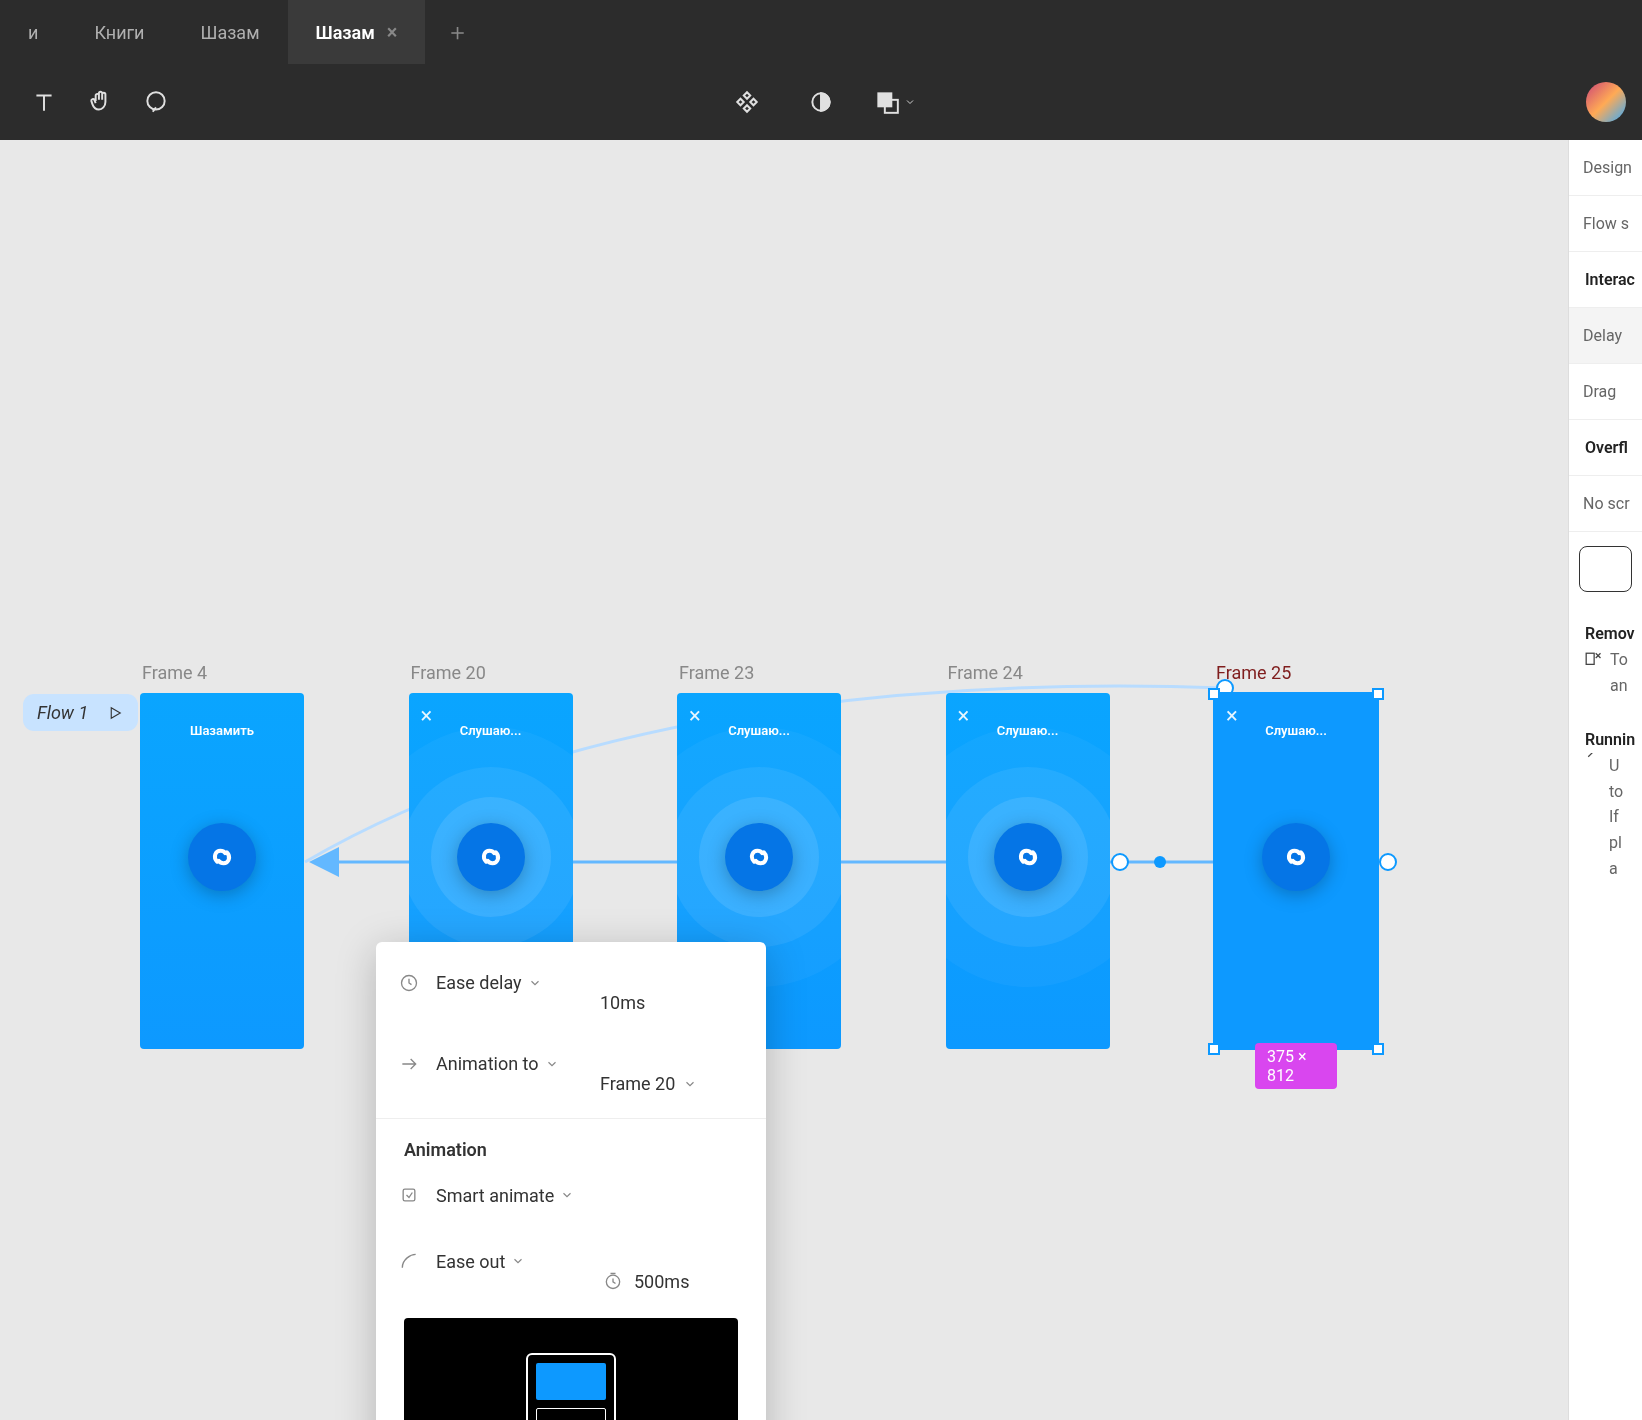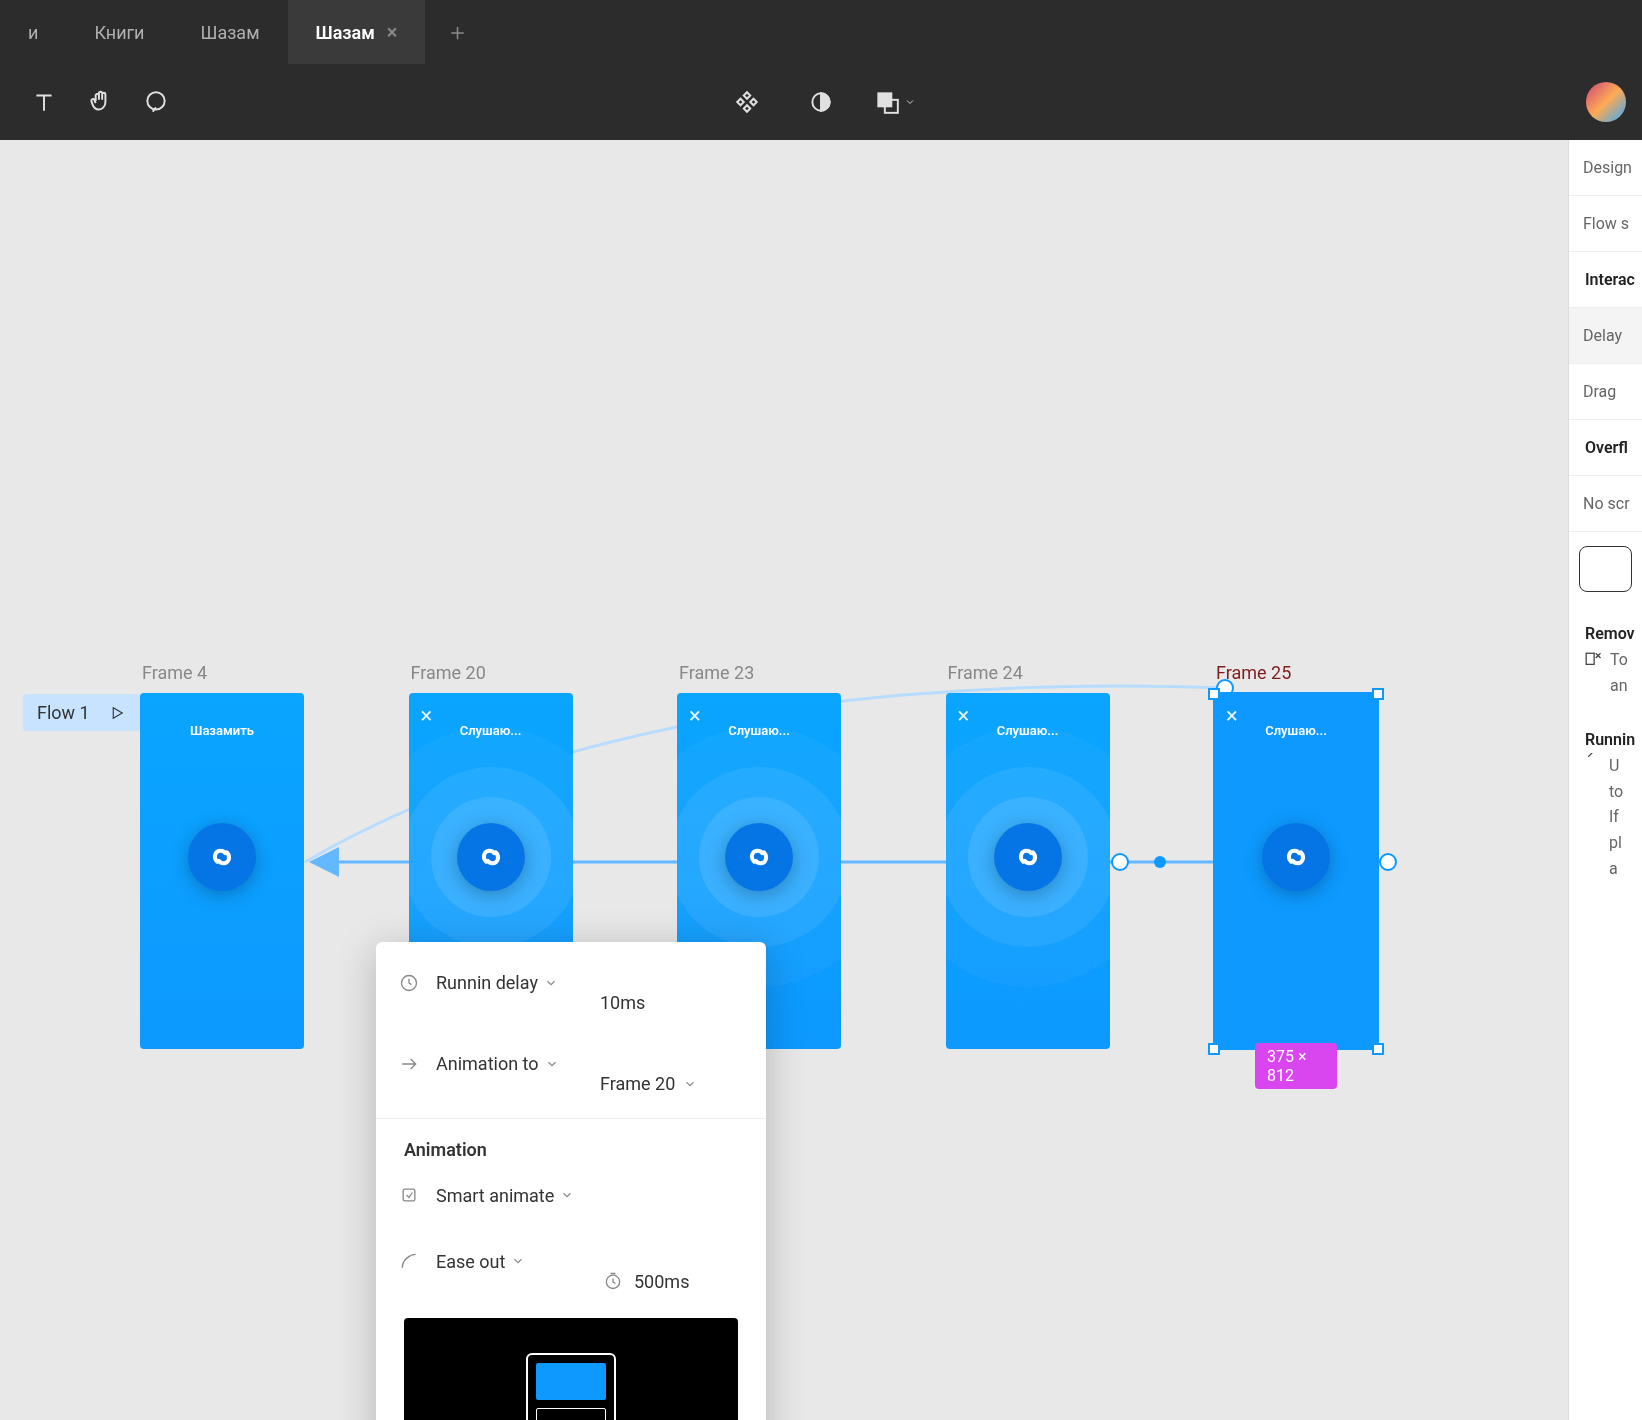--- a/index.html
+++ b/index.html
@@ -23,21 +23,21 @@
   
   .main { flex: 1; display: flex; position: relative; }
   .canvas { flex: 1; position: relative; background: #e8e8e8; overflow: hidden; }
   .sidebar-right { width: 74px; background: #fff; border-left: 1px solid #ddd; display: flex; flex-direction: column; font-size: 16px; color: #666; }
   .sr-item { padding: 18px 14px; border-bottom: 1px solid #eee; white-space: nowrap; overflow: hidden; }
   .sr-item.strong { color: #222; font-weight: 600; padding-left: 16px; }
   .sr-btn { margin: 14px 10px; height: 46px; border: 1px solid #333; border-radius: 8px; }
   .sr-content { padding: 14px; line-height: 1.6; }
 
   
-  .flow-label { position: absolute; left: 23px; top: 554px; background: #c8e3ff; color: #333; font-size: 18px; padding: 8px 14px; display: flex; align-items: center; gap: 18px; border-radius: 2px; }
+  .flow-label { position: absolute; left: 23px; top: 554px; background: #c8e3ff; color: #333; font-size: 18px; padding: 8px 14px; display: flex; align-items: center; gap: 18px; border-radius: 11px; font-style: italic; }
   .flow-label svg { width: 18px; height: 18px; fill: none; stroke: #333; stroke-width: 1.5; }
 
   
   .heading { position: absolute; left: 50%; top: 280px; transform: translateX(-50%); width: 1240px; text-align: center; font-family: Georgia, "Times New Roman", serif; font-size: 50px; font-weight: 400; color: #111; line-height: 1.35; }
 
   
   .frames { position: absolute; top: 522px; left: 140px; right: 190px; display: flex; justify-content: space-between; }
   .frame-wrap { display: flex; flex-direction: column; }
   .frame-label { font-size: 18px; color: #888; margin-bottom: 10px; margin-left: 2px; }
   .frame-label.sel { color: #7f1d1d; }
@@ -251,21 +251,21 @@
 
     <div class="int-panel">
       <div class="int-row">
         <div class="int-icon">
             <svg viewBox="0 0 24 24">
               <circle cx="12" cy="12" r="9"></circle>
               <path d="M12 7v5l3 2"></path>
             </svg>
           </div>
         <div class="int-label">
-            <span>Runnin delay</span>
+            <span>Ease delay</span>
             <svg class="chev" viewBox="0 0 24 24">
               <path d="M6 9l6 6 6-6"></path>
             </svg>
           </div>
         <div class="int-val">
             <span>10ms</span>
           </div>
       </div>
       <div class="int-row">
         <div class="int-icon">

